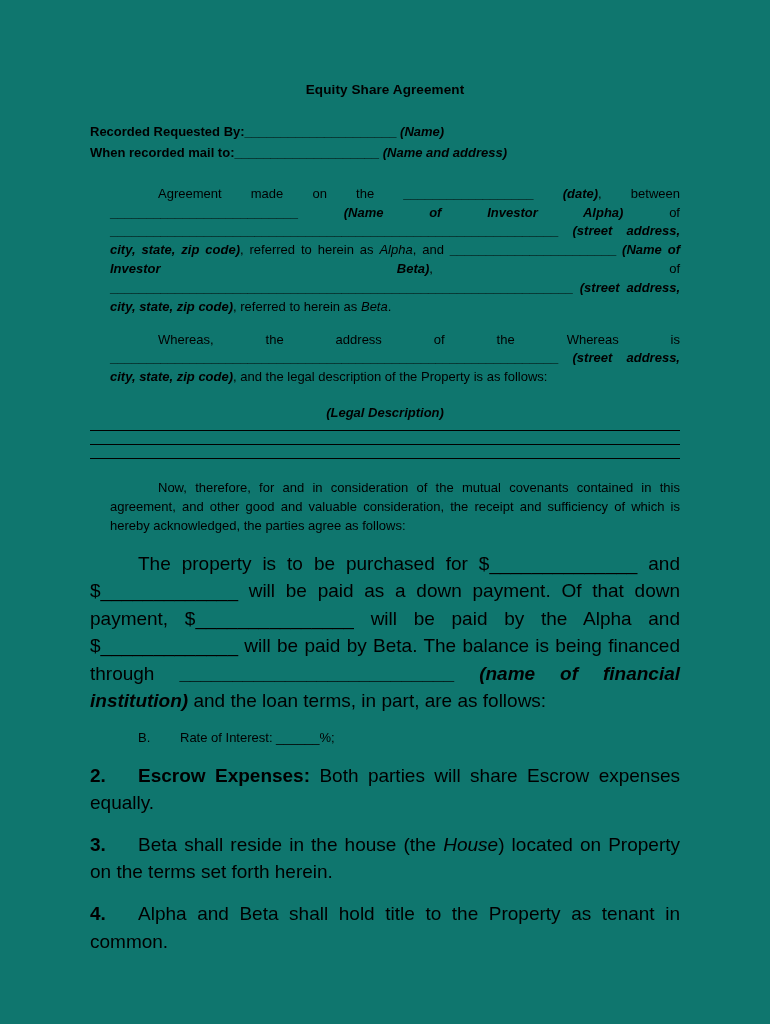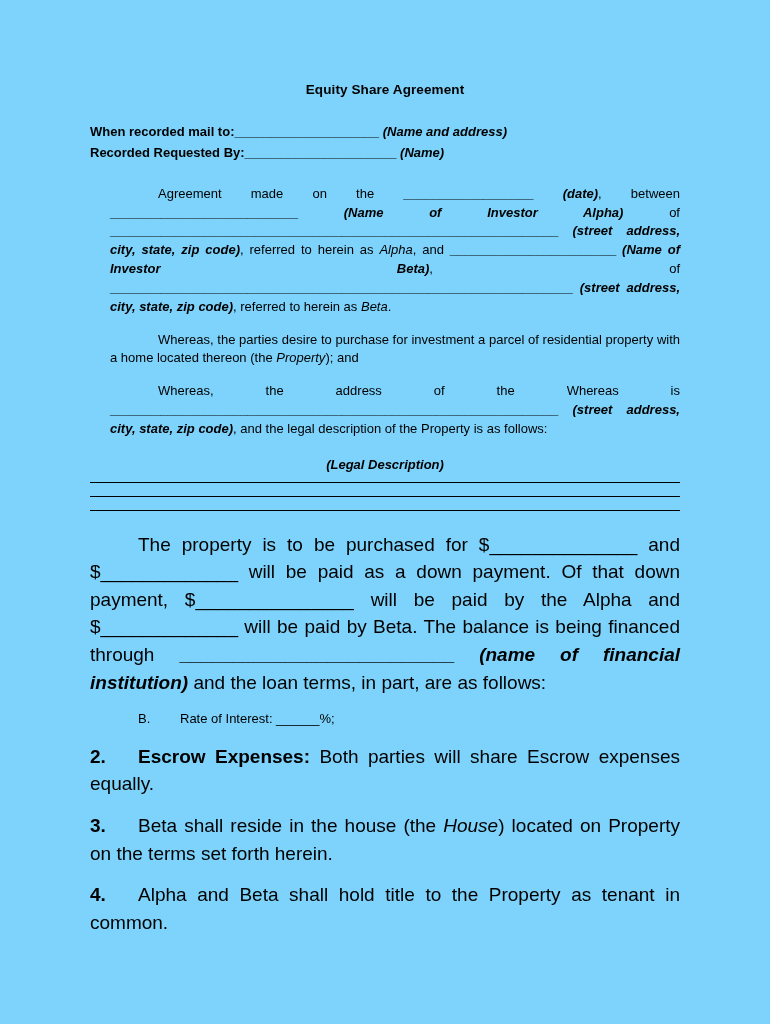--- a/index.html
+++ b/index.html
@@ -11,21 +11,21 @@
     width: 770px;
     height: 1024px;
     font-family: "Liberation Sans", sans-serif;
     color: #000000;
     -webkit-font-smoothing: antialiased;
   }
   .page {
     position: relative;
     width: 770px;
     height: 1024px;
-    background: #7dd3fc;
+    background: #0f766e;
     box-sizing: border-box;
     padding: 72px 90px 0 90px;
   }
   .doc-title {
     text-align: center;
     font-weight: bold;
     font-size: 13.5px;
     margin: 10px 0 26px 0;
     letter-spacing: 0.1px;
   }
@@ -82,47 +82,45 @@
 </style>
 </head>
 <body>
 
 <div class="page">
 
   <div class="doc-title">Equity Share Agreement</div>
 
   <div class="hdr-lines">
     <div class="blk no-just">
-      <span class="b">When recorded mail to:</span><span class="b fill">____________________</span> <span class="bi">(Name and address)</span>
+      <span class="b">Recorded Requested By:</span><span class="b fill">_____________________</span> <span class="bi">(Name)</span>
     </div>
     <div class="blk no-just">
-      <span class="b">Recorded Requested By:</span><span class="b fill">_____________________</span> <span class="bi">(Name)</span>
+      <span class="b">When recorded mail to:</span><span class="b fill">____________________</span> <span class="bi">(Name and address)</span>
     </div>
   </div>
 
   <div class="blk indent">
     <span>Agreement made on the </span><span class="b">__________________</span> <span class="bi">(date)</span><span>, between </span><span class="b">__________________________</span> <span class="bi">(Name of Investor Alpha)</span><span> of </span><span class="b">___________________</span><span class="b">___________________________________________</span> <span class="bi">(street address, city, state, zip code)</span><span>, referred to herein as </span><span class="i">Alpha</span><span>, and </span><span class="b">_______________________</span> <span class="bi">(Name of Investor Beta)</span><span>, of </span><span class="b">___________________________________________</span><span class="b">_____________________</span> <span class="bi">(street address, city, state, zip code)</span><span>, referred to herein as </span><span class="i">Beta</span><span>.</span>
   </div>
 
-  <div class="blk indent">
-    <span>Whereas, the parties desire to purchase for investment a parcel of residential property with a home located thereon (the </span><span class="i">Property</span><span>); and</span>
-  </div>
 
   <div class="blk indent">
     <span>Whereas, the address of the Whereas is </span><span class="b">___________________________</span><span class="b">___________________________________</span> <span class="bi">(street address, city, state, zip code)</span><span>, and the legal description of the Property is as follows:</span>
   </div>
 
   <div class="center-b-i">(Legal Description)</div>
 
   <div class="rules-wrap">
     <div class="ruleline"></div>
     <div class="ruleline"></div>
     <div class="ruleline"></div>
   </div>
 
+  <div class="blk indent">Now, therefore, for and in consideration of the mutual covenants contained in this agreement, and other good and valuable consideration, the receipt and sufficiency of which is hereby acknowledged, the parties agree as follows:</div>
 
   <div class="para-body first-indent">
     <span>The property is to be purchased for $</span><span>______________</span><span> and $</span><span>_____________</span><span> will be paid as a down payment. Of that down payment, $</span><span>_______________</span><span> will be paid by the Alpha and $</span><span>_____________</span><span> will be paid by Beta. The balance is being financed through </span><span class="b">__________________________</span> <span class="bi">(name of financial institution)</span><span> and the loan terms, in part, are as follows:</span>
   </div>
 
   <div class="sub">
     <span class="lbl">B.</span><span>Rate of Interest: </span><span>______</span><span>%;</span>
   </div>
 
   <div class="para-body">

